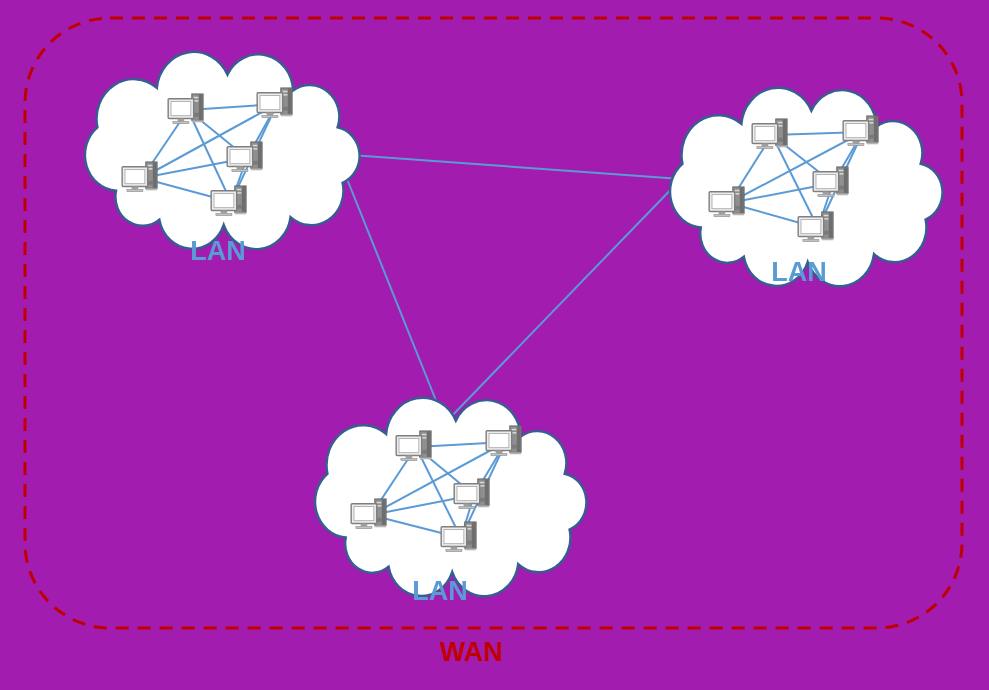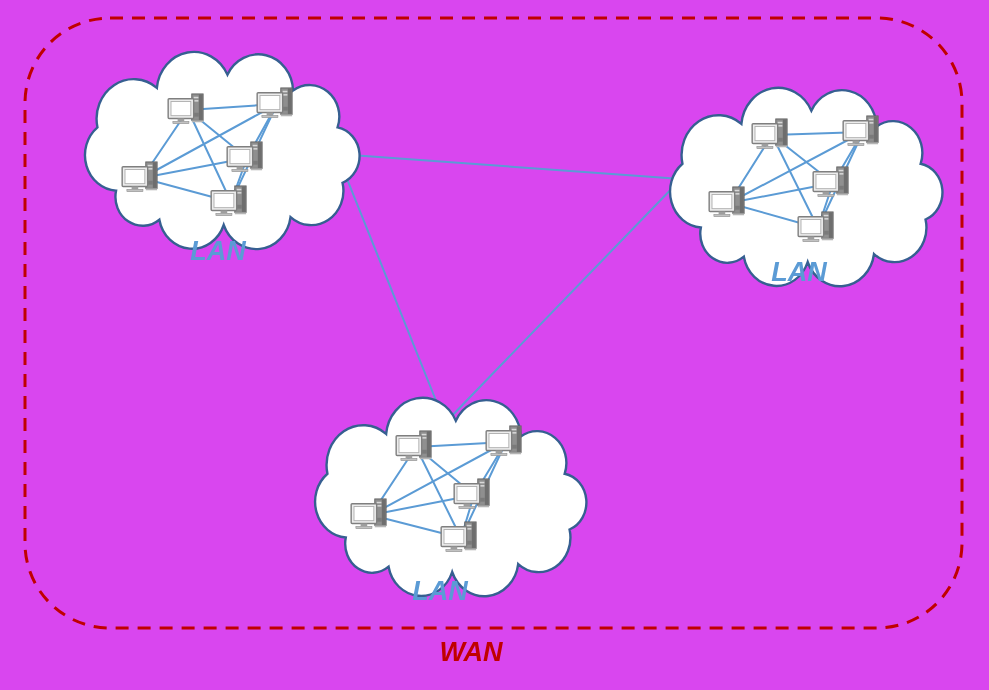--- a/index.html
+++ b/index.html
@@ -5,23 +5,22 @@
   html, body {
     margin: 0;
     padding: 0;
     background: #ffffff;
     font-family: "Liberation Sans", sans-serif;
   }
   .canvas {
     position: relative;
     width: 989px;
     height: 690px;
-    background: #d946ef;
+    background: #a21caf;
     overflow: hidden;
-    font-style: italic;
   }
   svg { display: block; }
   .wan-border {
     fill: none;
     stroke: #C00000;
     stroke-width: 3;
     stroke-dasharray: 13 9;
   }
   .cloud {
     fill: #ffffff;

